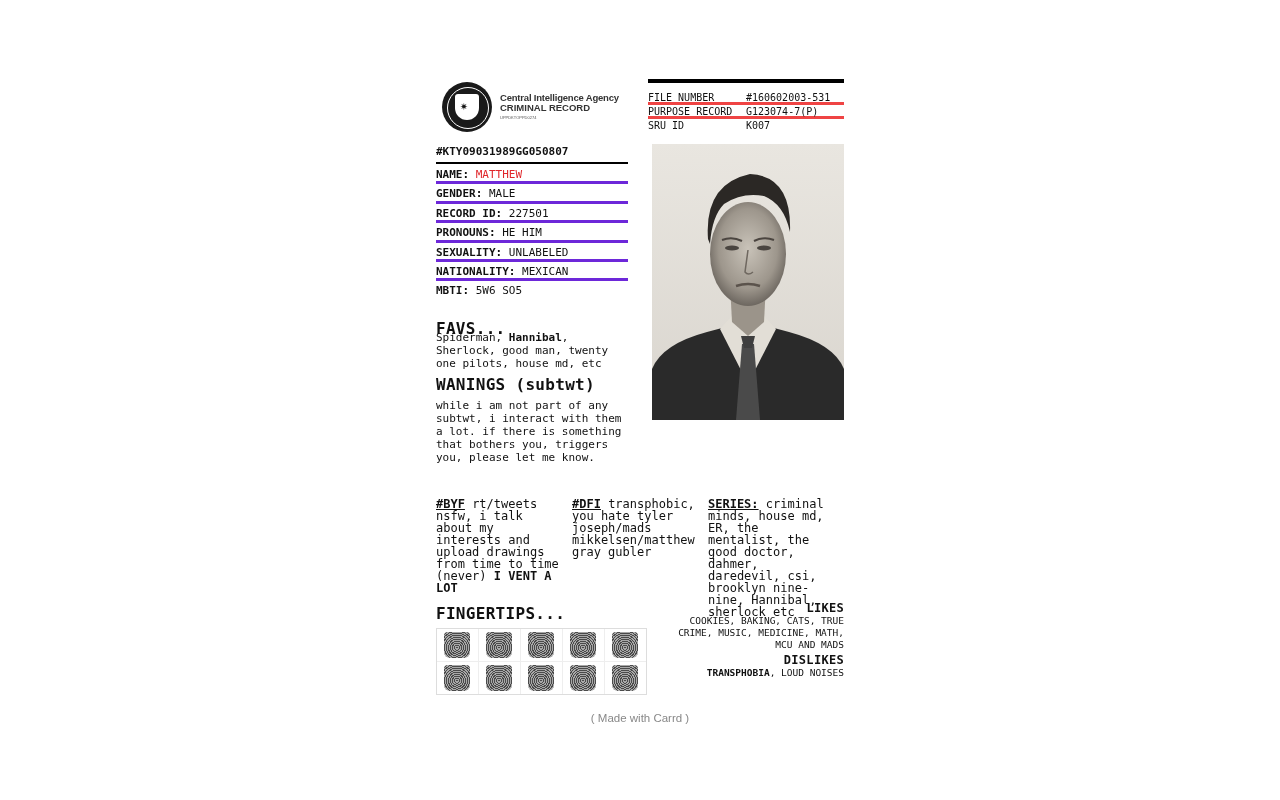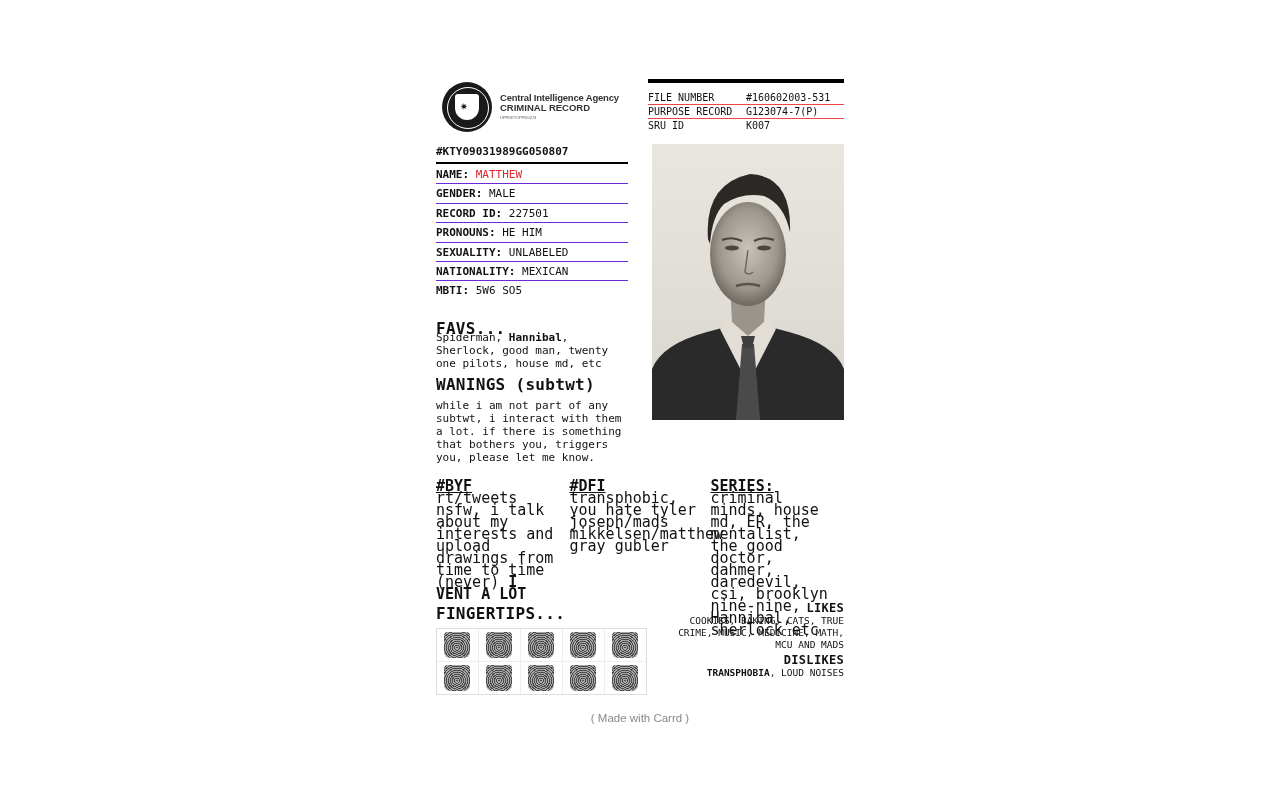--- a/index.html
+++ b/index.html
@@ -14,43 +14,43 @@
     .seal::before { content: ""; position: absolute; left: 5px; top: 5px; width: 40px; height: 40px; border-radius: 50%; border: 1px solid #fff; }
     .seal-inner { position: absolute; left: 13px; top: 12px; width: 24px; height: 26px; background: #fff; border-radius: 3px 3px 12px 12px; }
     .seal-inner::after { content: "✷"; position: absolute; left: 5px; top: 5px; font-size: 13px; color: #111; line-height: 1; }
     .logo-text { margin-left: 8px; font-family: "Liberation Sans", sans-serif; line-height: 1.05; }
     .logo-l1 { font-size: 9.5px; font-weight: bold; color: #333; letter-spacing: -0.2px; }
     .logo-l2 { font-size: 9.5px; font-weight: bold; color: #333; }
     .logo-l3 { font-size: 4px; color: #555; margin-top: 3px; }
 
     
     .filetable { position: absolute; left: 212px; top: 0; width: 196px; border-top: 4px solid #000; padding-top: 8px; font-size: 10px; }
-    .frow { display: flex; height: 14px; line-height: 13px; border-bottom: 1px solid #ef4444; }
+    .frow { display: flex; height: 14px; line-height: 13px; border-bottom: 3px solid #ef4444; }
     .frow:last-child { border-bottom: none; }
     .flabel { width: 98px; }
 
     
     .idcode { position: absolute; left: 0; top: 66px; width: 192px; font-size: 11px; font-weight: bold; padding-bottom: 2px; border-bottom: 2px solid #000; height: 19px; }
     .info { position: absolute; left: 0; top: 86px; width: 192px; font-size: 11px; }
-    .irow { height: 19.4px; line-height: 17px; padding-top: 1px; border-bottom: 1px solid #6d28d9; }
+    .irow { height: 19.4px; line-height: 17px; padding-top: 1px; border-bottom: 3px solid #6d28d9; }
     .irow:last-child { border-bottom: none; }
     .irow b { font-weight: bold; }
     .red { color: #e0262a; }
 
     h2 { font-size: 16px; font-weight: bold; letter-spacing: 0.3px; }
     .favs-h { position: absolute; left: 0; top: 240px; }
     .favs-t { position: absolute; left: 0; top: 252px; width: 195px; font-size: 11px; line-height: 13px; }
     .warn-h { position: absolute; left: 0; top: 296px; }
     .warn-t { position: absolute; left: 0; top: 320px; width: 195px; font-size: 11px; line-height: 13px; }
 
     
     .photo { position: absolute; left: 216px; top: 65px; width: 192px; height: 276px; background: #e6e4df; overflow: hidden; }
 
     
-    .cols { position: absolute; left: 0; top: 401px; width: 408px; display: flex; font-size: 15px; line-height: 12px; }
+    .cols { position: absolute; left: 0; top: 419px; width: 408px; display: flex; font-size: 12px; line-height: 12px; }
     .col { width: 141px; padding-right: 10px; }
     .col u { font-weight: bold; }
 
     
     .fing-h { position: absolute; left: 0; top: 525px; }
     .fing-grid { position: absolute; left: 0; top: 549px; width: 211px; height: 67px; background: #eee; display: grid; grid-template-columns: repeat(5, 1fr); grid-template-rows: repeat(2, 1fr); gap: 1px; border: 1px solid #ddd; }
     .print { background: #fff; position: relative; overflow: hidden; }
     .print::before { content: ""; position: absolute; left: 7px; top: 3px; width: 26px; height: 26px; border-radius: 4px 4px 6px 6px;
       background: repeating-radial-gradient(circle at 50% 60%, #2a2a2a 0 1px, #999 1px 2px); opacity: 0.85; }
 

